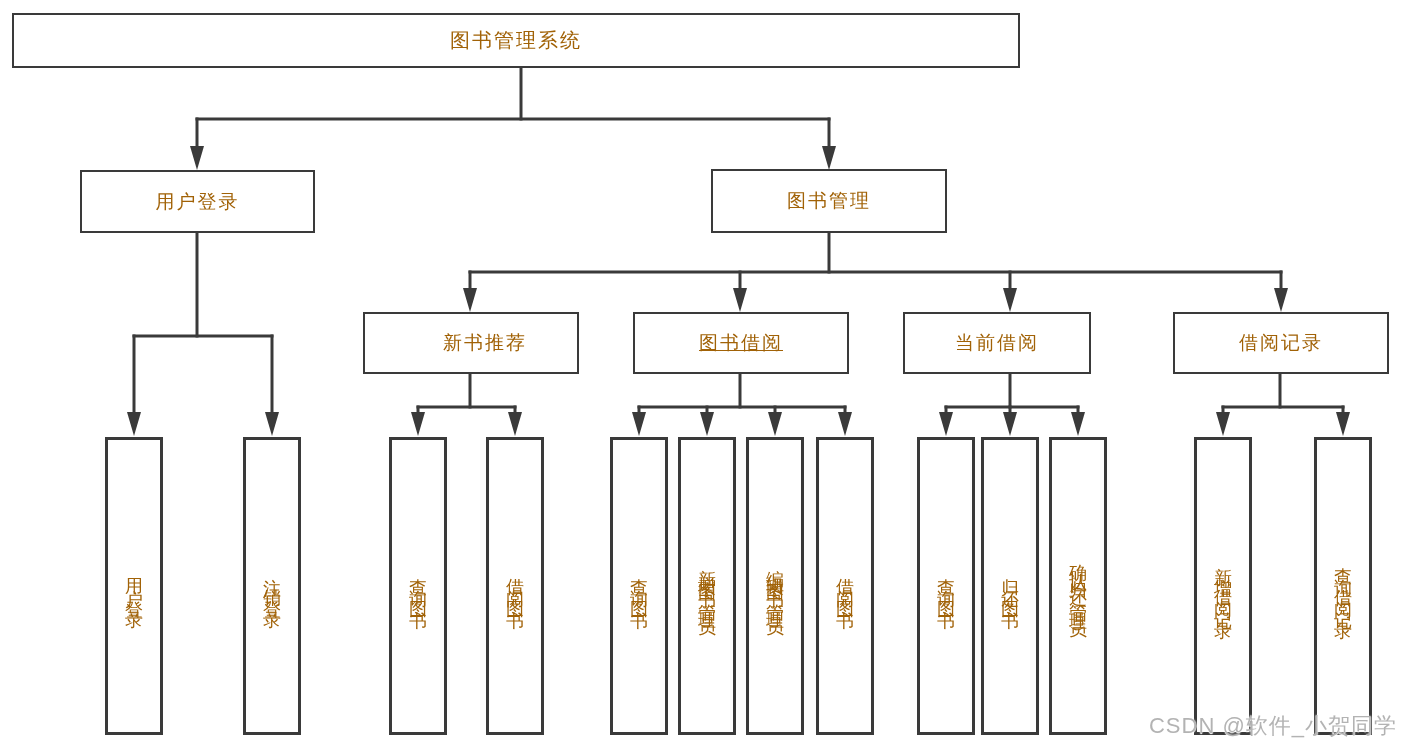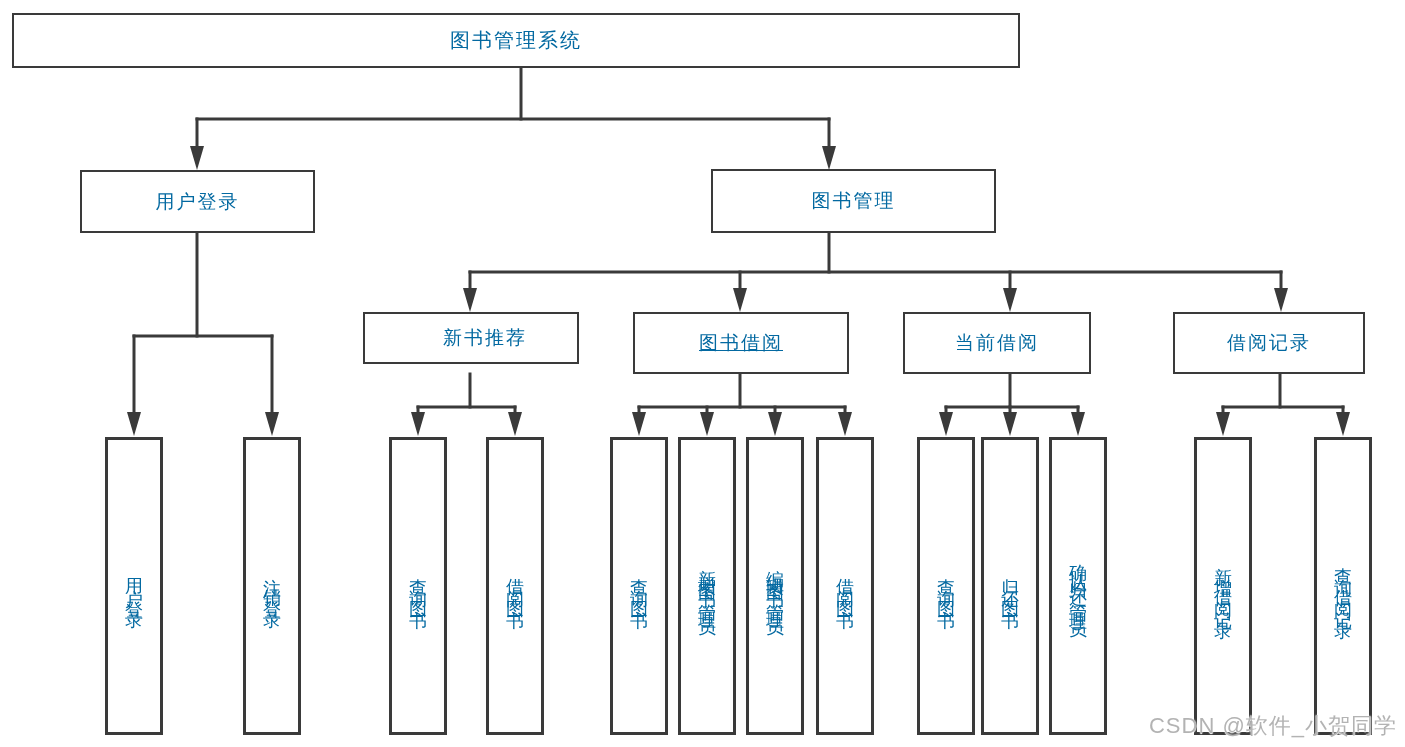--- a/index.html
+++ b/index.html
@@ -20,21 +20,21 @@
   .node {
     position: absolute;
     box-sizing: border-box;
     background: #ffffff;
     border: 2px solid #3a3a3a;
     display: flex;
     align-items: center;
     justify-content: center;
     font-size: 19px;
     letter-spacing: 2px;
-    color: #0369a1;
+    color: #a16207;
     z-index: 2;
     text-align: center;
   }
   .node.leaf {
     border-width: 3px;
   }
   .vtext {
     writing-mode: vertical-rl;
     text-orientation: mixed;
     font-size: 18px;
@@ -132,34 +132,34 @@
     </g>
   </svg>
 
   <div class="node" style="left:12px; top:13px; width:1008px; height:55px; font-size:20px;">
     <span>图书管理系统</span>
   </div>
 
   <div class="node" style="left:80px; top:170px; width:235px; height:63px;">
     <span>用户登录</span>
   </div>
-  <div class="node" style="left:711px; top:169px; width:285px; height:64px;">
+  <div class="node" style="left:711px; top:169px; width:236px; height:64px;">
     <span>图书管理</span>
   </div>
 
-  <div class="node" style="left:363px; top:312px; width:216px; height:52px;padding-left:28px;">
+  <div class="node" style="left:363px; top:312px; width:216px; height:62px;padding-left:28px;">
     <span>新书推荐</span>
   </div>
   <div class="node" style="left:633px; top:312px; width:216px; height:62px;text-decoration:underline;">
     <span>图书借阅</span>
   </div>
   <div class="node" style="left:903px; top:312px; width:188px; height:62px;">
     <span>当前借阅</span>
   </div>
-  <div class="node" style="left:1173px; top:312px; width:192px; height:62px;">
+  <div class="node" style="left:1173px; top:312px; width:216px; height:62px;">
     <span>借阅记录</span>
   </div>
 
   <div class="node leaf" style="left:105px; top:437px; width:58px; height:298px;">
     <span class="vtext">用户登录</span>
   </div>
   <div class="node leaf" style="left:243px; top:437px; width:58px; height:298px;">
     <span class="vtext">注销登录</span>
   </div>
 

